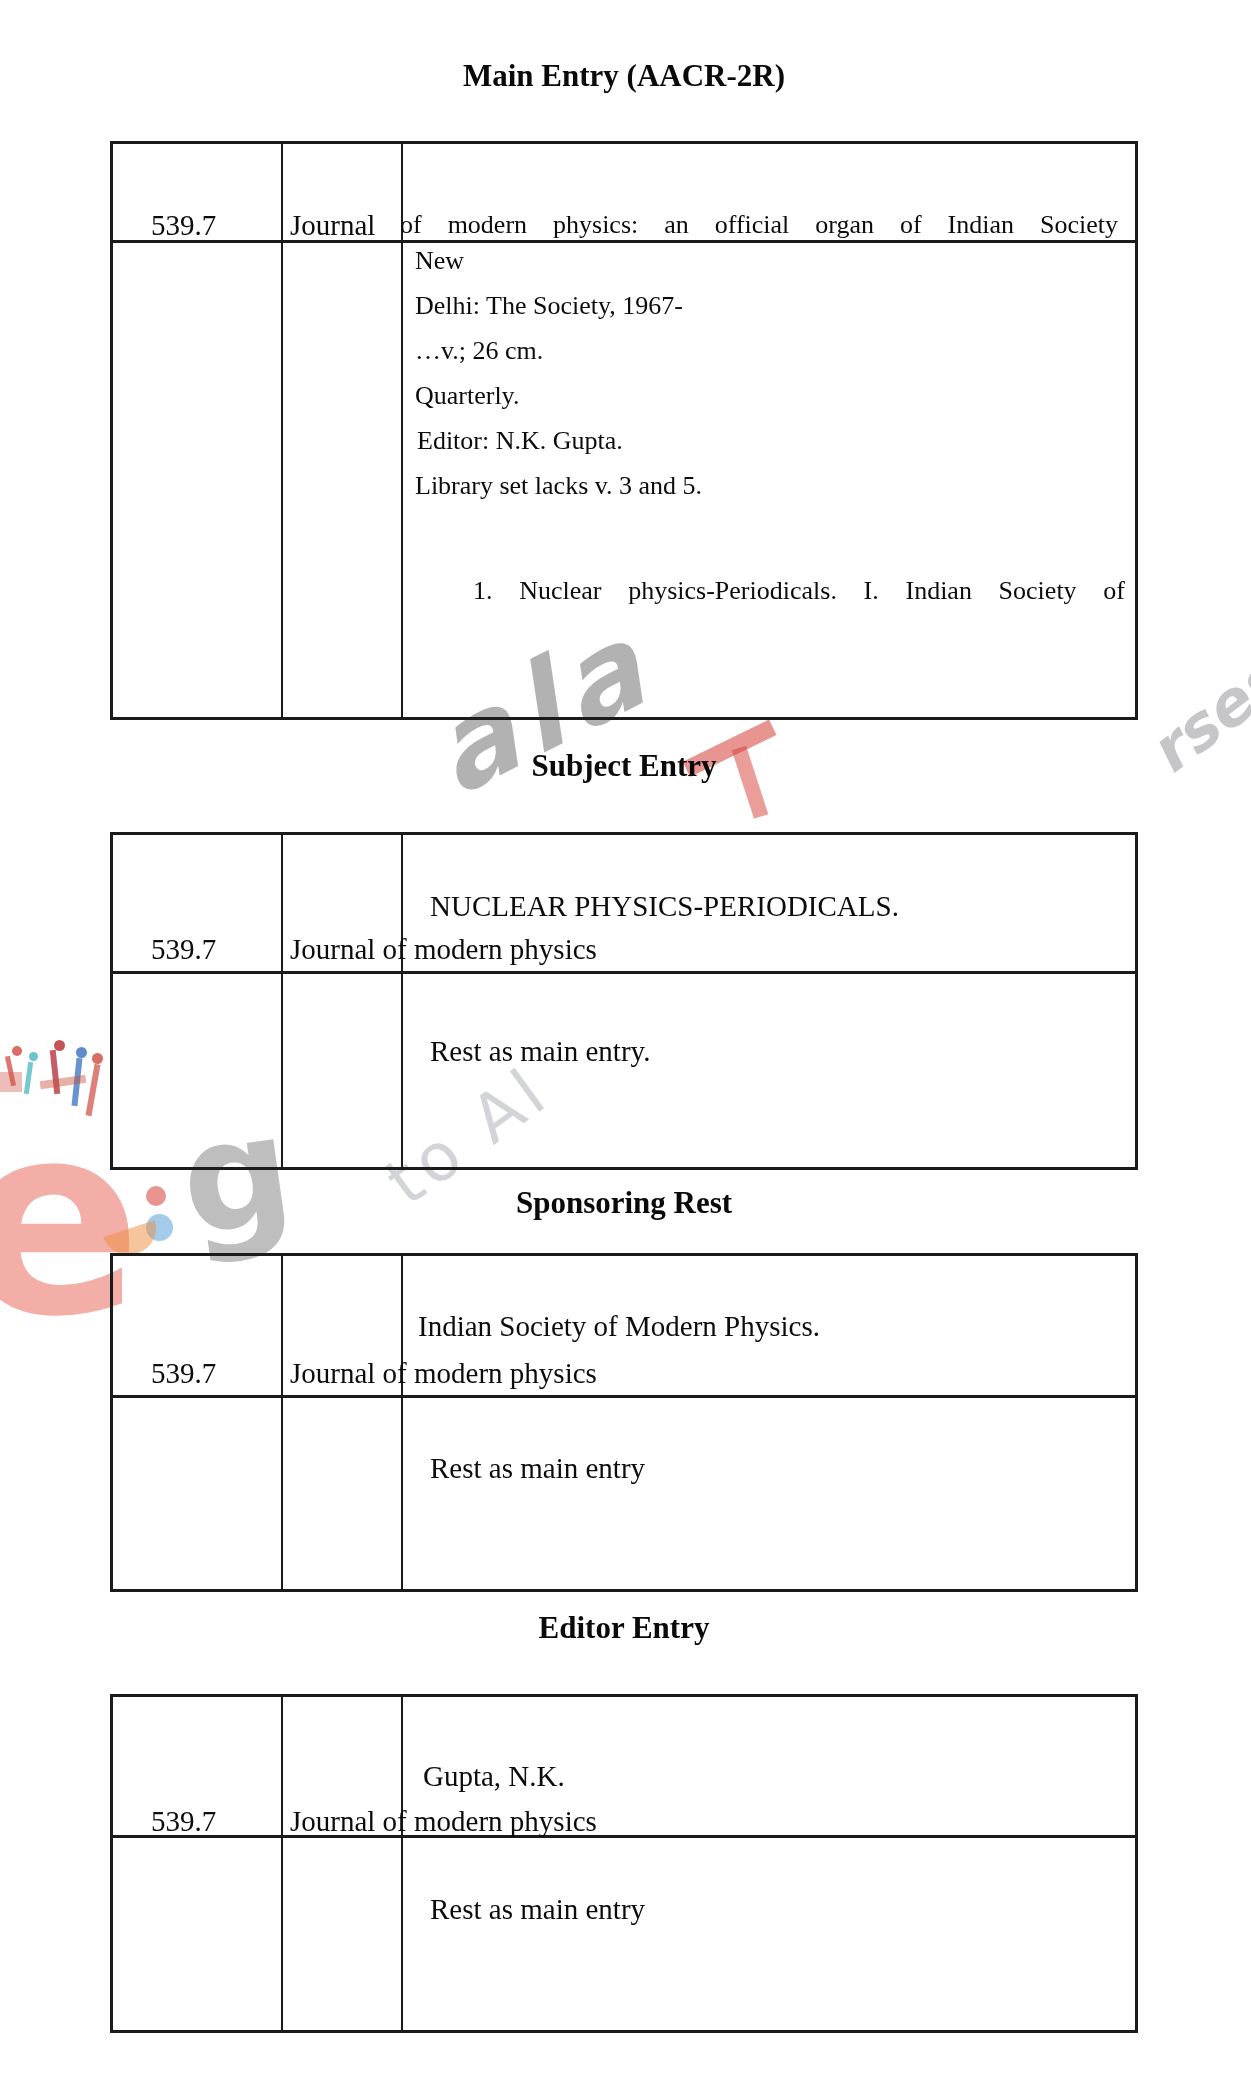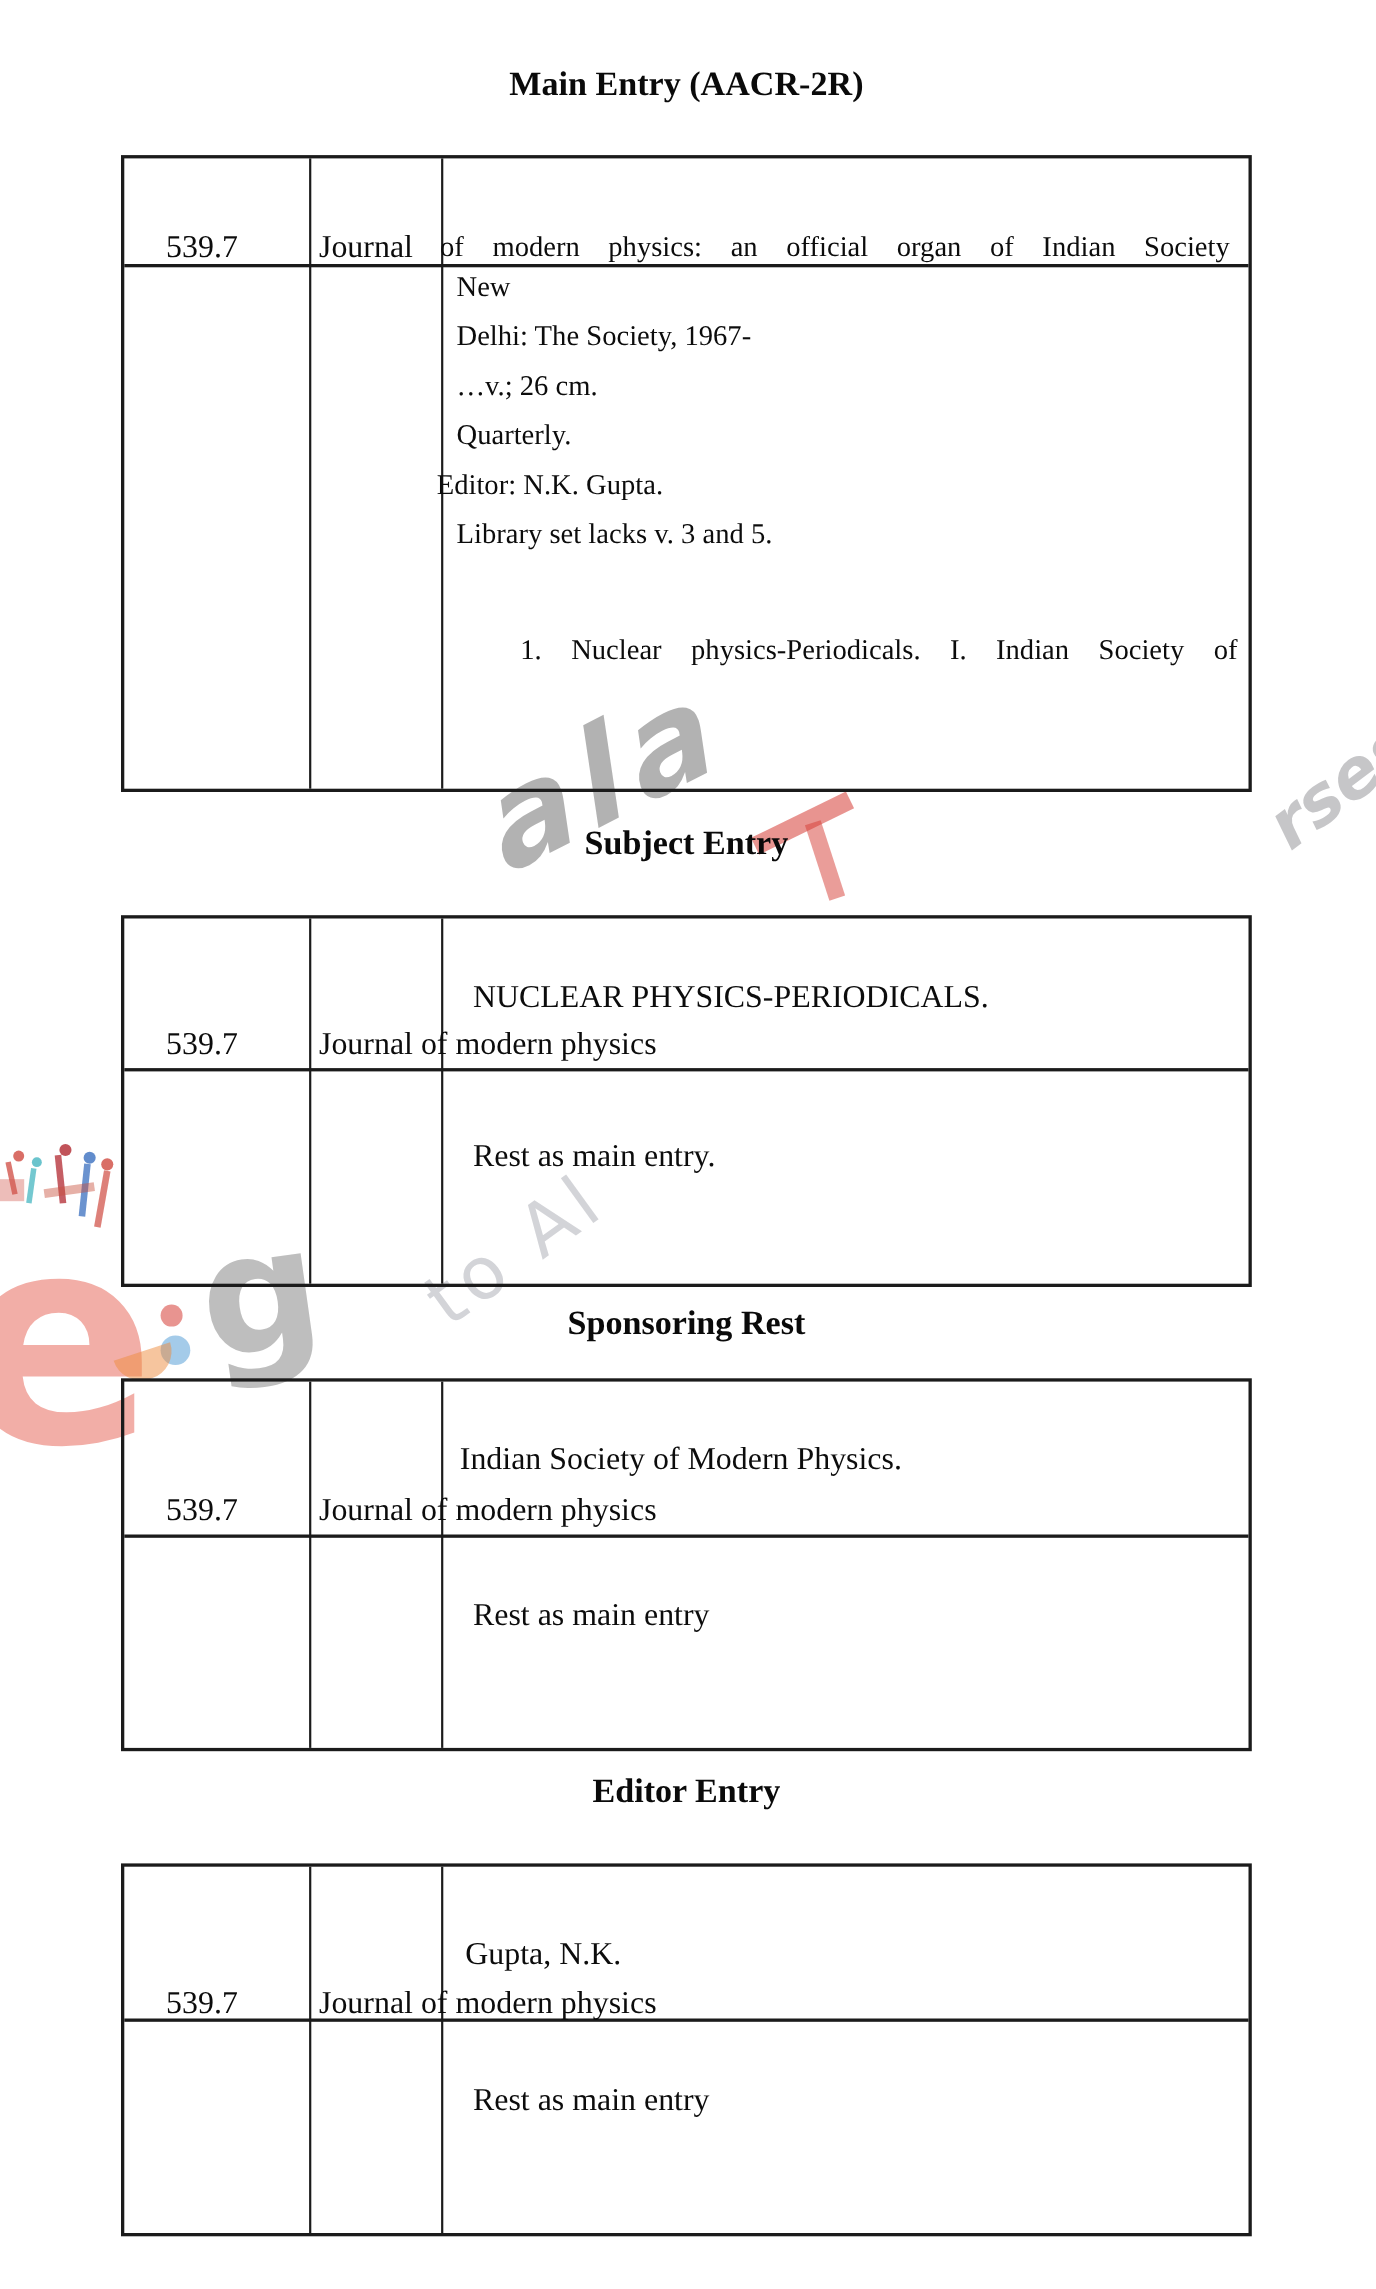--- a/index.html
+++ b/index.html
@@ -83,21 +83,21 @@
     <div class="cell-text" style="left:38px;top:64px;">539.7</div>
     <div class="cell-text" style="left:177px;top:64px;">Journal</div>
     <div class="block-line just" style="left:287px;top:64px;width:718px;">of modern physics: an official organ of Indian Society</div>
 
     <div class="block-line flexline" style="left:302px;top:100px;width:710px;">
       <span>New</span>
     </div>
     <div class="block-line" style="left:302px;top:145px;width:710px;">Delhi: The Society, 1967-</div>
     <div class="block-line" style="left:302px;top:190px;width:710px;">…v.; 26 cm.</div>
     <div class="block-line" style="left:302px;top:235px;width:710px;">Quarterly.</div>
-    <div class="block-line" style="left:284px;top:280px;width:710px;">Editor: N.K. Gupta.</div>
+    <div class="block-line" style="left:304px;top:280px;width:710px;">Editor: N.K. Gupta.</div>
     <div class="block-line" style="left:302px;top:325px;width:710px;">Library set lacks v. 3 and 5.</div>
 
     <div class="block-line just" style="left:302px;top:430px;width:710px;text-indent:58px;">1. Nuclear physics-Periodicals. I. Indian Society of</div>
   </div>
 
   <div class="sec-heading" style="top:748px;">Subject Entry</div>
 
   <div class="card" style="top:832px;height:338px;">
     <div class="vline v1"></div>
     <div class="vline v2"></div>

